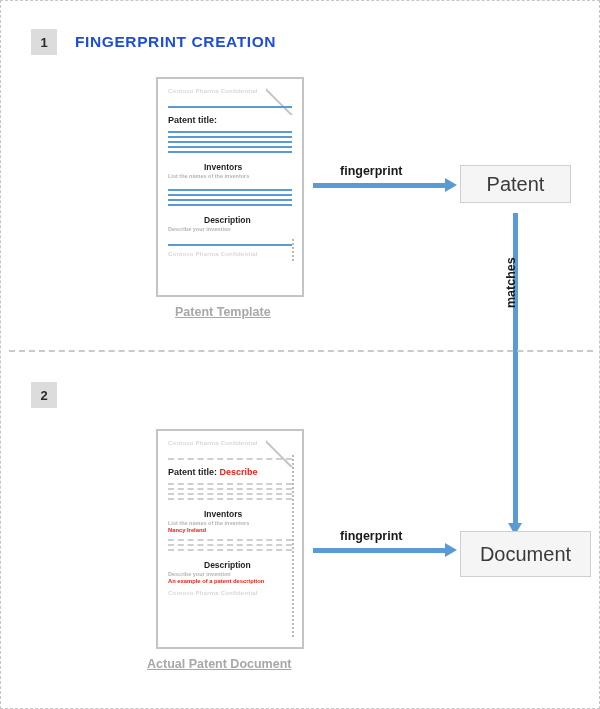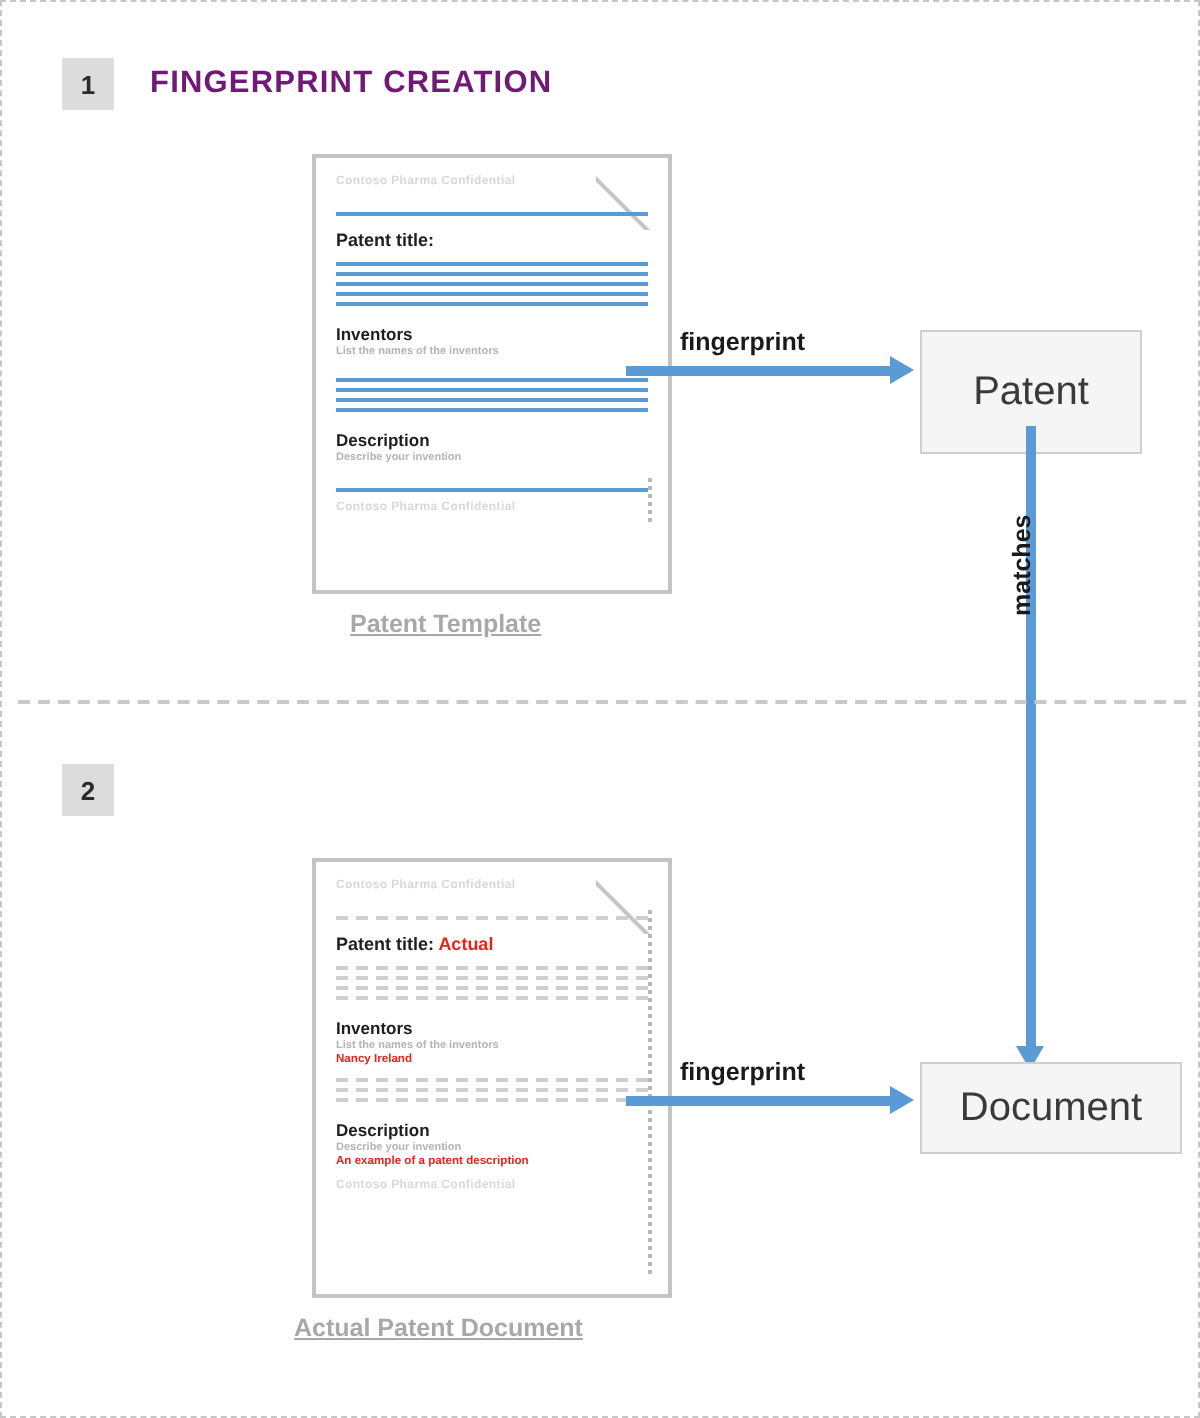--- a/index.html
+++ b/index.html
@@ -11,37 +11,37 @@
 
   
   .divider{position:absolute;left:8px;width:584px;height:0;
            border-top:2px dashed #c9c9c9;}
 
   
   .step-badge{position:absolute;width:26px;height:26px;background:#dcdcdc;
               color:#2b2b2b;font-size:13px;font-weight:bold;
               display:flex;align-items:center;justify-content:center;}
   .step-title{position:absolute;font-size:15.5px;font-weight:bold;
-              letter-spacing:.6px;color:#701a75;white-space:nowrap;text-align:right;}
+              letter-spacing:.6px;color:#1d4ed8;white-space:nowrap;text-align:right;}
 
   
-  .doc{position:absolute;width:180px;height:220px;background:#fff;
+  .doc{position:absolute;width:148px;height:220px;background:#fff;
        border:2px solid #c4c4c4;box-sizing:border-box;}
   .fold-wrap{position:absolute;top:0;right:0;width:36px;height:36px;
              overflow:hidden;}
   .fold-tri{position:absolute;top:-20px;right:-20px;width:50px;height:50px;
             background:#fff;border-bottom:2px solid #c4c4c4;
             transform:rotate(45deg);}
   .doc-body{position:absolute;inset:0;padding:9px 10px 6px 10px;
             box-sizing:border-box;}
 
   .conf{font-size:6px;font-weight:bold;color:#d8d8d8;letter-spacing:.2px;}
   .blue-rule{height:2px;background:#5b9bd5;margin:3px 0;}
   .dash-rule{height:0;border-top:2px dashed #cfcfcf;margin:3px 0;}
-  .sec-head{font-size:8.5px;font-weight:bold;color:#1f1f1f;margin-top:4px;}
+  .sec-head{font-size:8.5px;font-weight:bold;color:#1f1f1f;margin-top:4px;margin-left:36px;}
   .sec-sub{font-size:5.5px;font-weight:bold;color:#b4b4b4;margin-top:1px;}
   .sec-red{font-size:5.8px;font-weight:bold;color:#e8231a;margin-top:1px;}
   .title-row{font-size:9px;font-weight:bold;color:#1f1f1f;margin-top:5px;}
   .title-row .ex{color:#e8231a;}
 
   .dotline{position:absolute;right:8px;top:26px;bottom:12px;width:0;
            border-left:2px dotted #b9b9b9;}
 
   .doc-label{position:absolute;font-size:12.5px;font-weight:bold;
              color:#a8a8a8;text-decoration:underline;white-space:nowrap;}
@@ -101,40 +101,40 @@
       <div class="blue-rule"></div>
       <div class="conf" style="margin-top:5px;">Contoso Pharma Confidential</div>
     </div>
     <div class="dotline" style="top:160px;bottom:34px;"></div>
   </div>
   <div class="doc-label" style="left:146px;top:304px;margin-left:28px;">Patent Template</div>
 
   <div class="h-arrow" style="left:312px;top:182px;width:133px;"></div>
   <div class="arrow-label" style="left:339px;top:163px;">fingerprint</div>
 
-  <div class="nodebox" style="left:459px;top:164px;width:111px;height:62px;">Patent</div>
+  <div class="nodebox" style="left:459px;top:164px;width:111px;height:38px;">Patent</div>
 
   <div class="v-arrow" style="left:512px;top:212px;height:311px;"></div>
   <div class="arrow-label vert" style="left:503px;top:307px;">matches</div>
 
   <div class="divider" style="top:349px;"></div>
 
   <div class="step-badge" style="left:30px;top:381px;">2</div>
 
   <div class="doc" style="left:155px;top:428px;">
     <div class="fold-wrap">
       <div class="fold-tri"></div>
     </div>
     <div class="doc-body">
       <div class="conf">Contoso Pharma Confidential</div>
       <div style="height:9px"></div>
       <div class="dash-rule"></div>
       <div class="title-row" style="margin-top:7px;margin-bottom:6px;">
         <span>Patent title:</span>
-        <span class="ex">Actual</span>
+        <span class="ex">Describe</span>
       </div>
       <div class="dash-rule"></div>
       <div class="dash-rule"></div>
       <div class="dash-rule"></div>
       <div class="dash-rule"></div>
       <div class="sec-head" style="margin-top:9px;">Inventors</div>
       <div class="sec-sub">List the names of the inventors</div>
       <div class="sec-red">Nancy Ireland</div>
       <div style="height:3px"></div>
       <div class="dash-rule"></div>

